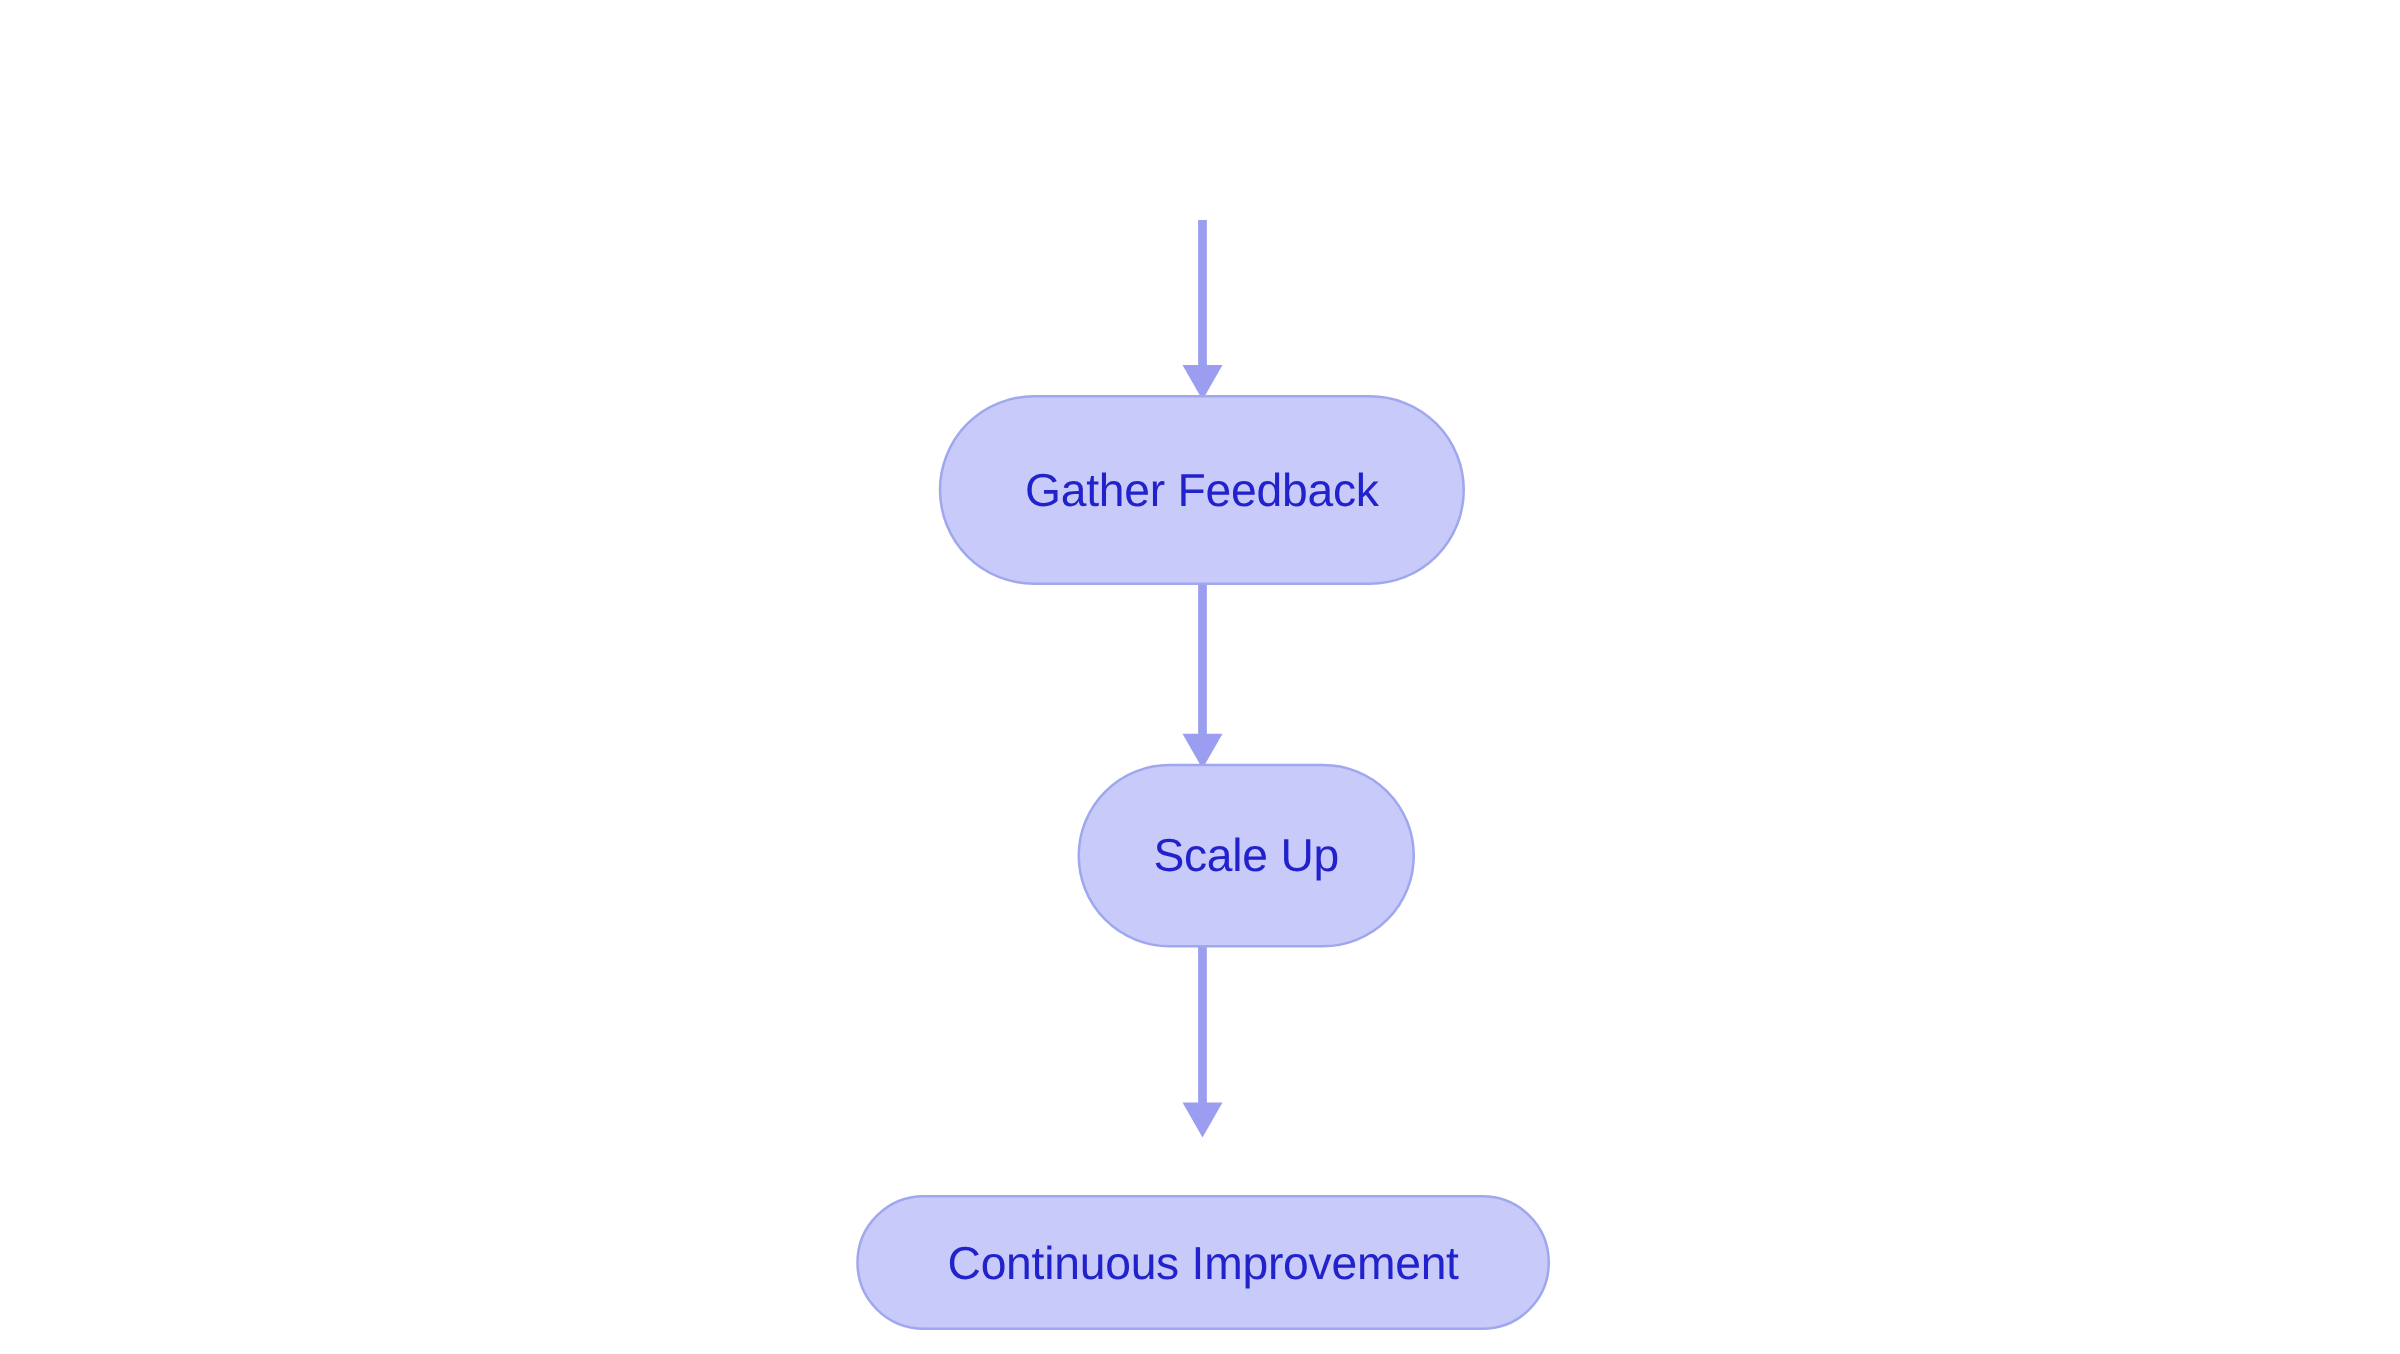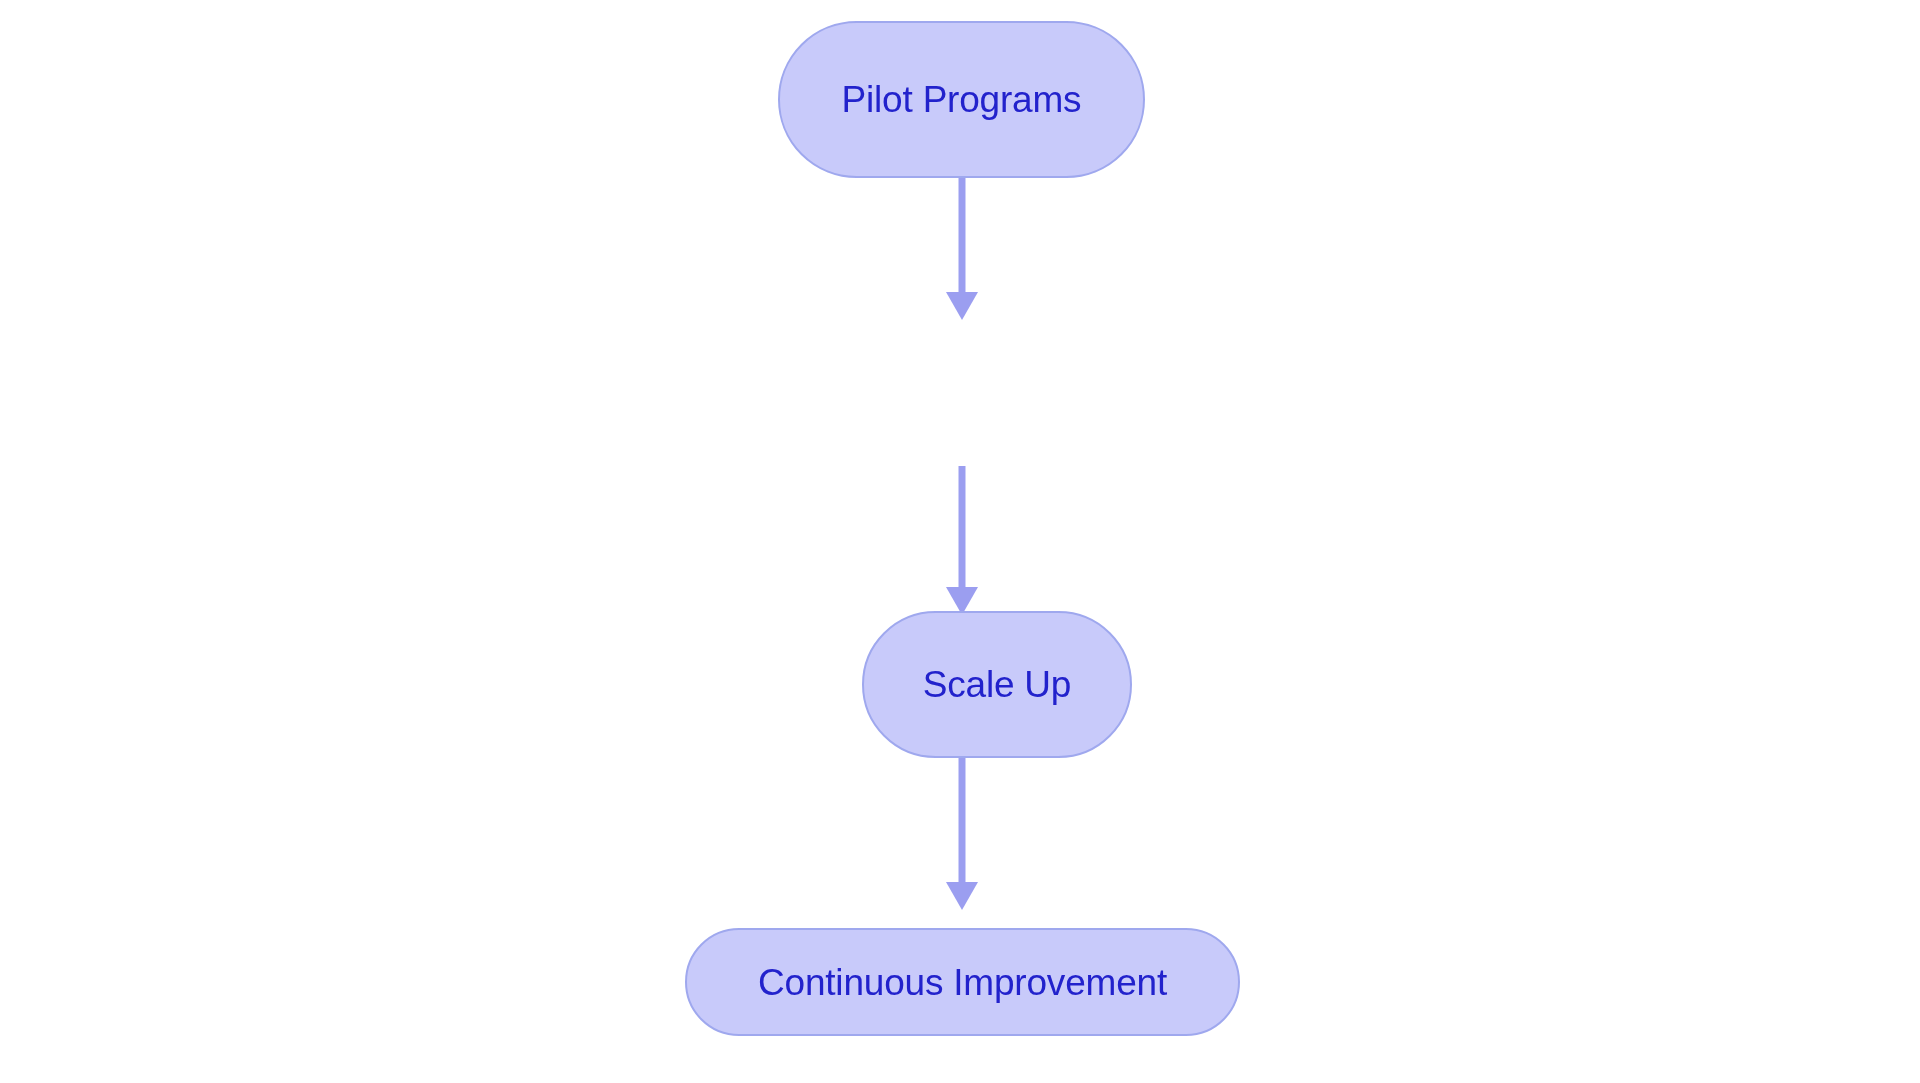--- a/index.html
+++ b/index.html
@@ -48,21 +48,21 @@
   #node-pilot-programs {
     left: 778px;  top: 21px;  width: 367px;  height: 157px;
   }
   #node-gather-feedback {
     left: 751px;  top: 316px; width: 421px;  height: 152px;
   }
   #node-scale-up {
     left: 862px;  top: 611px; width: 270px;  height: 147px;
   }
   #node-continuous-improvement {
-    left: 685px;  top: 928px; width: 555px;  height: 108px;
+    left: 685px;  top: 956px; width: 555px;  height: 108px;
   }
 
   
   .flow-edge {
     position: absolute;
     z-index: 1;
     overflow: visible;
   }
   .flow-edge-line {
     stroke: #9b9ef0;
@@ -75,29 +75,29 @@
 
   #edge-1 { left: 945px; top: 176px; width: 34px; height: 144px; }
   #edge-2 { left: 945px; top: 466px; width: 34px; height: 149px; }
   #edge-3 { left: 945px; top: 756px; width: 34px; height: 154px; }
 </style>
 </head>
 <body>
 
 <div id="flowchart-canvas">
 
-  <div class="flow-node" id="node-pilot-programs">
-    <span class="flow-node-label">Pilot Programs</span>
-  </div>
 
   <svg class="flow-edge" id="edge-1" viewBox="0 0 34 144">
     <line class="flow-edge-line" x1="17" y1="0" x2="17" y2="118"></line>
     <polygon class="flow-edge-arrowhead" points="1,116 33,116 17,144"></polygon>
   </svg>
 
+  <div class="flow-node" id="node-gather-feedback">
+    <span class="flow-node-label">Gather Feedback</span>
+  </div>
 
   <svg class="flow-edge" id="edge-2" viewBox="0 0 34 149">
     <line class="flow-edge-line" x1="17" y1="0" x2="17" y2="123"></line>
     <polygon class="flow-edge-arrowhead" points="1,121 33,121 17,149"></polygon>
   </svg>
 
   <div class="flow-node" id="node-scale-up">
     <span class="flow-node-label">Scale Up</span>
   </div>
 

